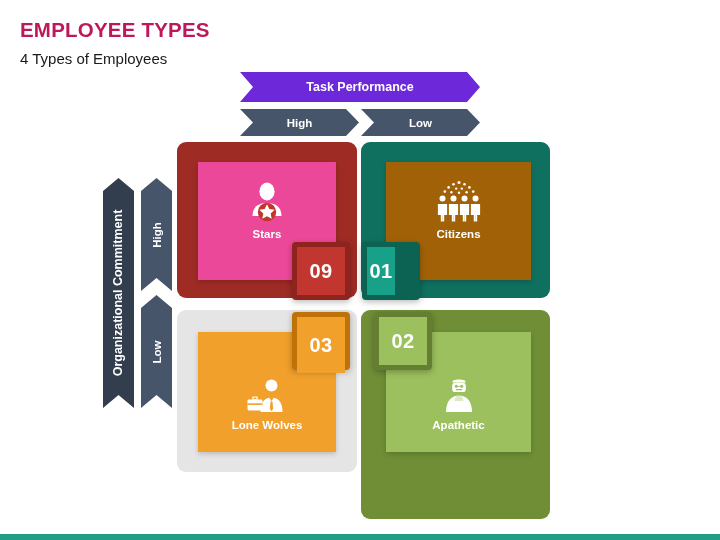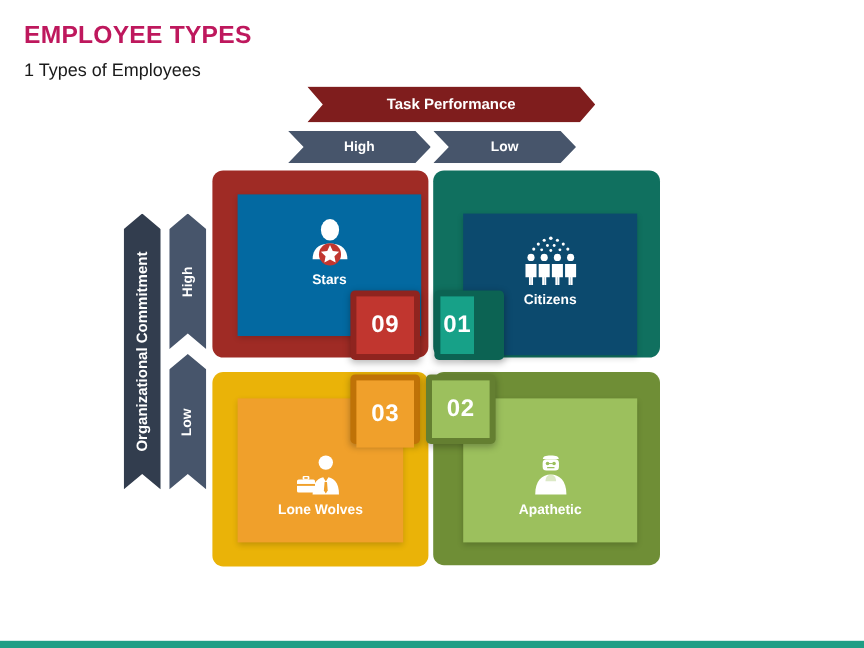--- a/index.html
+++ b/index.html
@@ -40,23 +40,23 @@
   .hbanner {
     position: absolute;
     display: flex;
     align-items: center;
     justify-content: center;
     color: #ffffff;
     font-weight: bold;
     clip-path: polygon(0 0, calc(100% - 13px) 0, 100% 50%, calc(100% - 13px) 100%, 0 100%, 13px 50%);
   }
   #banner-task-performance {
-    left: 256px; top: 72px;
+    left: 240px; top: 72px;
     width: 240px; height: 30px;
-    background: #7f1d1d;
+    background: #6d28d9;
     font-size: 12.5px;
   }
   #banner-high {
     left: 240px; top: 109px;
     width: 119px; height: 27px;
     background: #47556b;
     font-size: 11.5px;
   }
   #banner-low {
     left: 361px; top: 109px;
@@ -122,25 +122,25 @@
     margin-top: 6px;
     white-space: nowrap;
   }
   .quadrant .icon {
     display: block;
     line-height: 0;
   }
 
   #quadrant-stars      { left: 177px; top: 142px; width: 180px; height: 156px; background: #9f2b25; }
   #quadrant-citizens   { left: 361px; top: 142px; width: 189px; height: 156px; background: #10705f; }
-  #quadrant-lonewolves { left: 177px; top: 310px; width: 180px; height: 162px; background: #eab308; }
-  #quadrant-apathetic  { left: 361px; top: 310px; width: 189px; height: 161px; background: #6f8e36; }
-
-  #quadrant-stars .inner      { left: 21px; top: 20px; width: 153px; height: 118px; background: #0369a1; }
-  #quadrant-citizens .inner   { left: 25px; top: 36px; width: 145px; height: 118px; background: #0c4a6e; }
+  #quadrant-lonewolves { left: 177px; top: 310px; width: 180px; height: 162px; background: #e5e5e5; }
+  #quadrant-apathetic  { left: 361px; top: 310px; width: 189px; height: 209px; background: #6f8e36; }
+
+  #quadrant-stars .inner      { left: 21px; top: 20px; width: 138px; height: 118px; background: #ec4899; }
+  #quadrant-citizens .inner   { left: 25px; top: 20px; width: 145px; height: 118px; background: #a16207; }
   #quadrant-lonewolves .inner { left: 21px; top: 22px; width: 138px; height: 120px; background: #f0a02b; }
   #quadrant-apathetic .inner  { left: 25px; top: 22px; width: 145px; height: 120px; background: #9cc05d; }
 
   
   #quadrant-stars .inner, #quadrant-citizens .inner { justify-content: center; padding-bottom: 22px; }
   #quadrant-lonewolves .inner, #quadrant-apathetic .inner { justify-content: center; padding-top: 26px; }
 
   
   .badge {
     position: absolute;
@@ -156,32 +156,32 @@
     align-items: center;
     justify-content: center;
     color: #ffffff;
     font-size: 20px;
     font-weight: bold;
     letter-spacing: 0.5px;
   }
   #badge-04 { left: 292px; top: 242px; width: 58px; height: 58px; background: #8f241f; }
   #badge-01 { left: 362px; top: 242px; width: 58px; height: 58px; background: #0c6353; }
   #badge-03 { left: 292px; top: 312px; width: 58px; height: 58px; background: #bf7207; }
-  #badge-02 { left: 355px; top: 312px; width: 58px; height: 58px; background: #647f31; }
+  #badge-02 { left: 374px; top: 312px; width: 58px; height: 58px; background: #647f31; }
 
   #badge-04 .core { left: 5px; top: 5px; width: 48px; height: 48px; background: #c1362f; }
   #badge-01 .core { left: 5px; top: 5px; width: 28px; height: 48px; background: #17a188; }
   #badge-03 .core { left: 5px; top: 5px; width: 48px; height: 56px; background: #f0a02b; }
   #badge-02 .core { left: 5px; top: 5px; width: 48px; height: 48px; background: #9cc05d; }
 </style>
 </head>
 <body>
 
 <div id="slide-title">EMPLOYEE TYPES</div>
-<div id="slide-subtitle">1 Types of Employees</div>
+<div id="slide-subtitle">4 Types of Employees</div>
 
 <div class="hbanner" id="banner-task-performance">
   <span>Task Performance</span>
 </div>
 <div class="hbanner" id="banner-high">
   <span>High</span>
 </div>
 <div class="hbanner" id="banner-low">
   <span>Low</span>
 </div>

